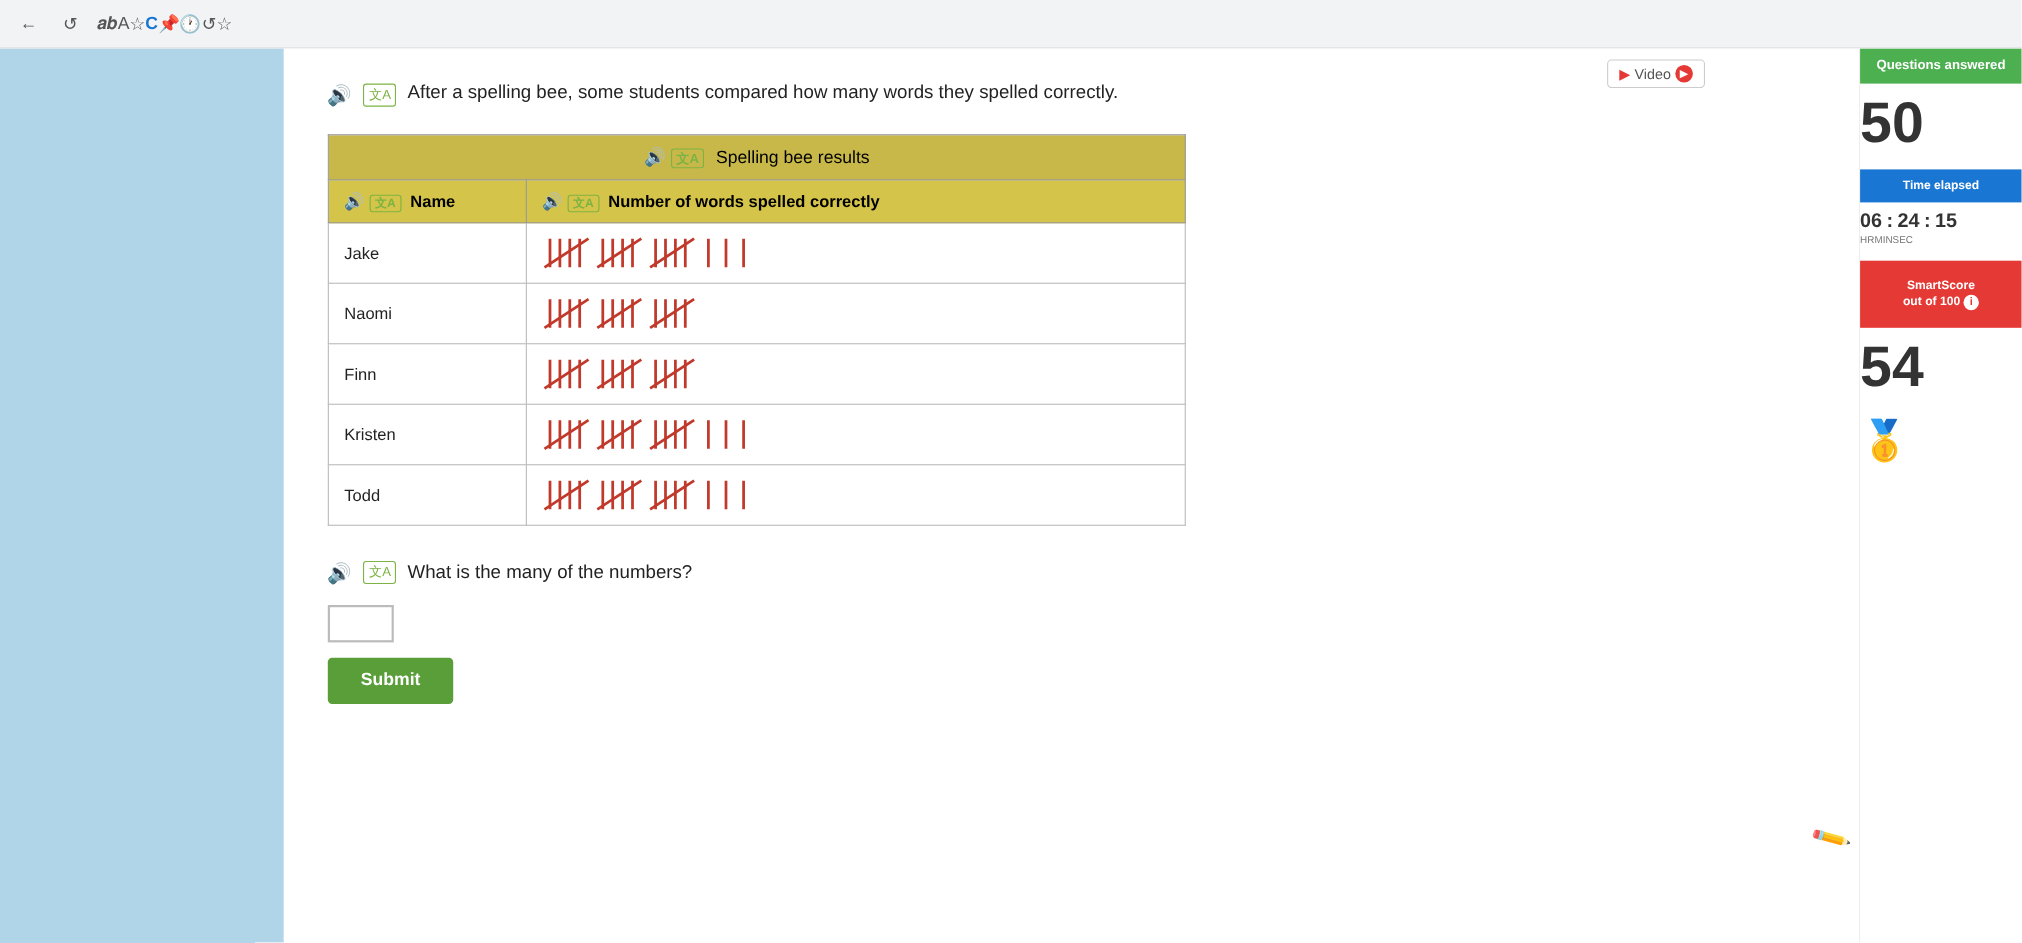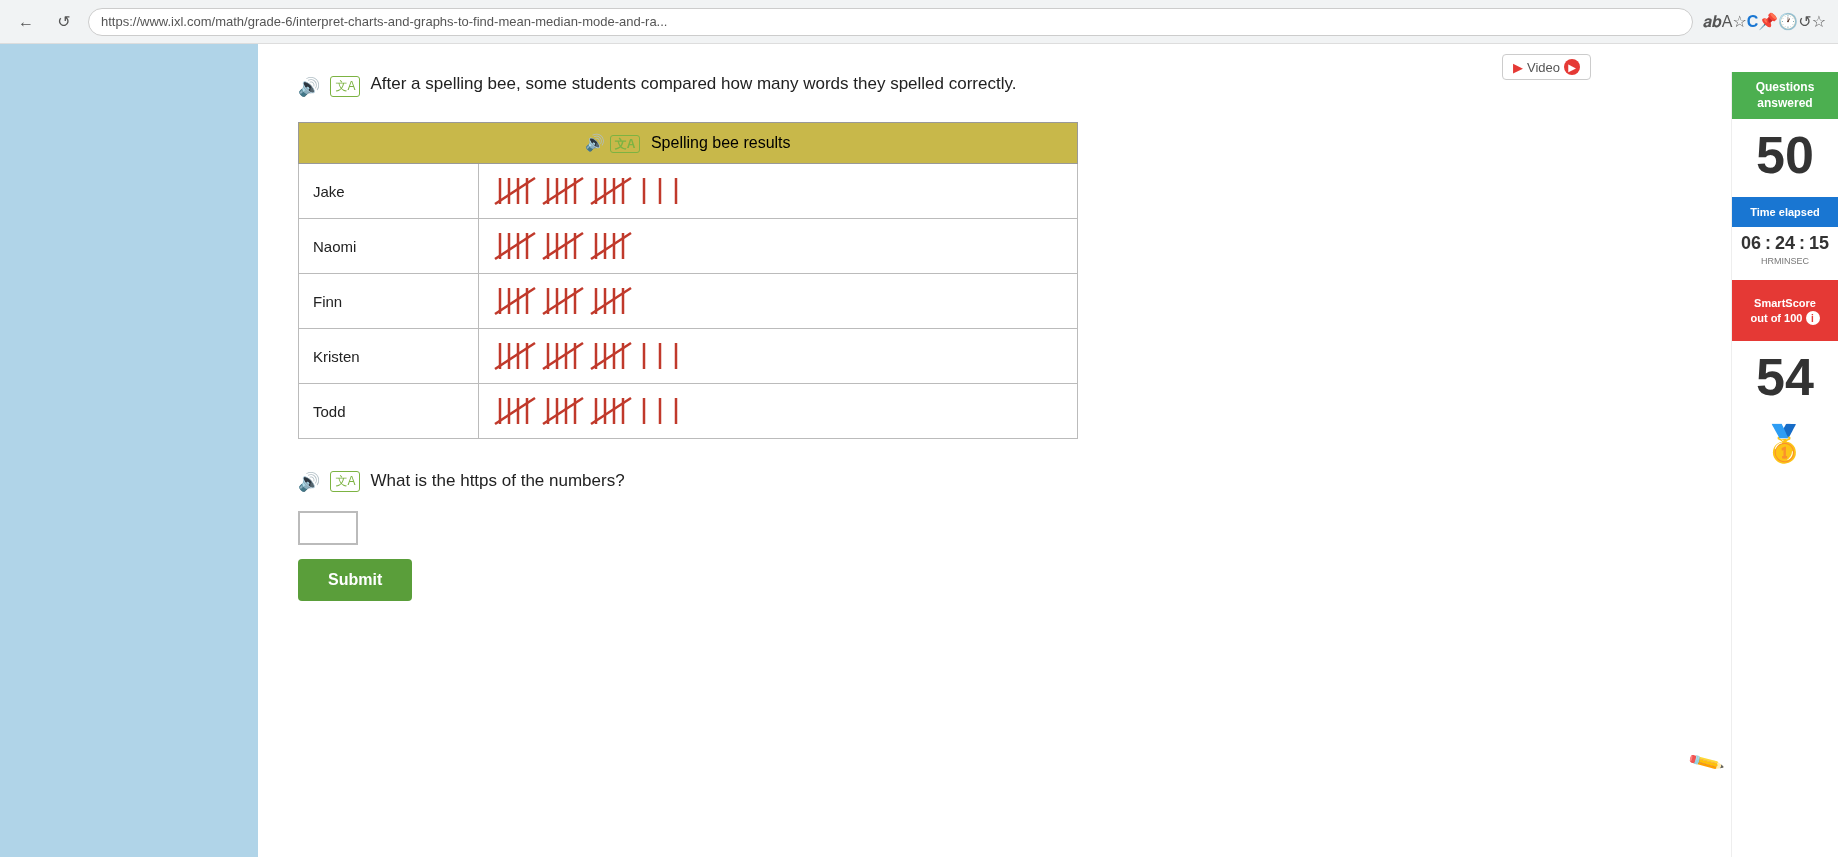--- a/index.html
+++ b/index.html
@@ -72,29 +72,28 @@
     .content-area {
       flex: 1;
       background: #fff;
       padding: 30px 40px;
       overflow-y: auto;
       position: relative;
     }
 
     
     .right-panel {
-      width: 107px;
+      width: 148px;
       background: #fff;
       flex-shrink: 0;
       display: flex;
       flex-direction: column;
-      align-items: center;
+      align-items: flex-start;
       padding-top: 0;
       border-left: 1px solid #eee;
-      margin-top: 28px;
     }
 
     
     .questions-answered {
       background: #4caf50;
       color: #fff;
       font-size: 12px;
       font-weight: bold;
       text-align: center;
       padding: 8px 6px;
@@ -295,23 +294,20 @@
       color: #1976d2;
       transform: rotate(-30deg);
     }
   </style>
 </head>
 <body>
 
 <div class="browser-bar">
   <button class="nav-btn">←</button>
   <button class="nav-btn">↺</button>
-  <div class="address-bar">
-    <span style="font-size:13px;color:#555;">https://www.ixl.com/math/grade-6/interpret-charts-and-graphs-to-find-mean-median-mode-and-ra...</span>
-  </div>
   <div class="browser-icons">
     <span style="cursor:pointer;">𝒂𝒃</span>
     <span style="cursor:pointer;">A</span>
     <span style="cursor:pointer;">☆</span>
     <span style="cursor:pointer; color:#1976d2; font-weight:bold;">C</span>
     <span style="cursor:pointer;">📌</span>
     <span style="cursor:pointer;">🕐</span>
     <span style="cursor:pointer;">↺</span>
     <span style="cursor:pointer;">☆</span>
   </div>
@@ -337,20 +333,32 @@
 
     <table class="bee-table">
       <thead>
         <tr class="table-title-row">
           <td colspan="2">
             <span style="color:#1a9ac9;">🔊</span>
             <span style="border:1.5px solid #7cb342; color:#7cb342; border-radius:3px; padding:1px 4px; font-size:12px; margin-right:6px;">文A</span>
             <span style="font-size:16px; font-weight:normal;">Spelling bee results</span>
           </td>
         </tr>
+        <tr class="table-header-row">
+          <th>
+            <span style="color:#1a9ac9;">🔊</span>
+            <span style="border:1.5px solid #7cb342; color:#7cb342; border-radius:3px; padding:1px 4px; font-size:11px; margin-right:4px;">文A</span>
+            <span>Name</span>
+          </th>
+          <th>
+            <span style="color:#1a9ac9;">🔊</span>
+            <span style="border:1.5px solid #7cb342; color:#7cb342; border-radius:3px; padding:1px 4px; font-size:11px; margin-right:4px;">文A</span>
+            <span>Number of words spelled correctly</span>
+          </th>
+        </tr>
       </thead>
       <tbody id="table-body">
       <tr>
             <td class="name-cell">Jake</td>
             <td class="tally-cell"><svg width="44" height="34" style="display:inline-block;vertical-align:middle;margin-right:4px;" viewBox="0 0 44 34">
                 <line x1="7" y1="4" x2="7" y2="30" stroke="#c0392b" stroke-width="2.5"></line>
                 <line x1="16" y1="4" x2="16" y2="30" stroke="#c0392b" stroke-width="2.5"></line>
                 <line x1="25" y1="4" x2="25" y2="30" stroke="#c0392b" stroke-width="2.5"></line>
                 <line x1="34" y1="4" x2="34" y2="30" stroke="#c0392b" stroke-width="2.5"></line>
                 <line x1="2" y1="30" x2="42" y2="4" stroke="#c0392b" stroke-width="2.5"></line>
@@ -473,21 +481,21 @@
               </svg><svg width="14" height="34" style="display:inline-block;vertical-align:middle;margin-right:2px;" viewBox="0 0 14 34">
                 <line x1="7" y1="4" x2="7" y2="30" stroke="#c0392b" stroke-width="2.5"></line>
               </svg></td>
           </tr>
         </tbody>
     </table>
 
     <div class="question-section">
       <span class="speaker-icon">🔊</span>
       <span style="border:1.5px solid #7cb342; color:#7cb342; border-radius:3px; padding:1px 4px; font-size:12px;">文A</span>
-      <span>What is the https of the numbers?</span>
+      <span>What is the many of the numbers?</span>
     </div>
 
     <input type="text" class="answer-box" style="">
 
     <button class="submit-btn">Submit</button>
 
     <span class="pencil-icon">✏️</span>
   </div>
 
   <div class="right-panel">

